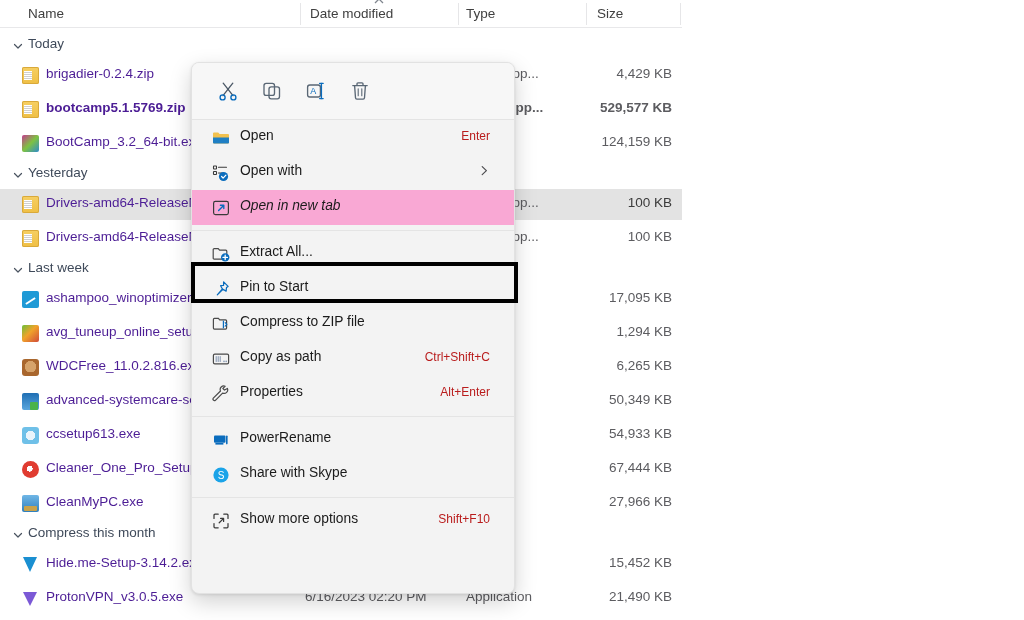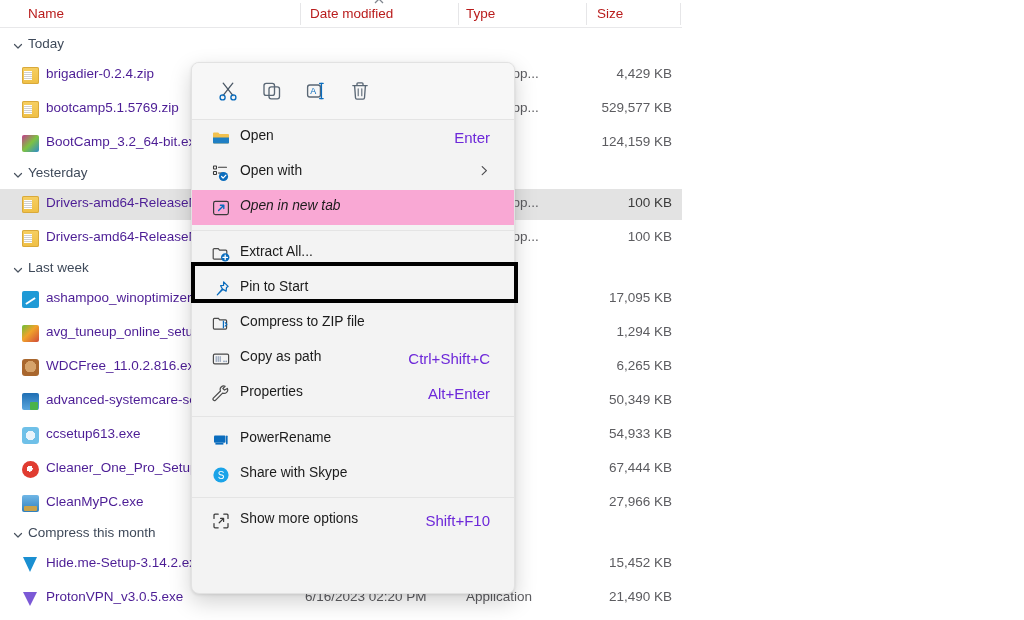--- a/index.html
+++ b/index.html
@@ -11,21 +11,21 @@
   }
   #root { position: relative; width: 1024px; height: 620px; background:#fff; }
 
   
   .col-header {
     position: absolute; top: 0; left: 0; width: 1024px; height: 28px;
     background: #ffffff;
   }
   .col-header .hcell {
     position: absolute; top: 6px;
-    font-size: 13.5px; color: #b91c1c;
+    font-size: 13.5px; color: #404040;
     white-space: nowrap;
   }
   .col-header .hsep {
     position: absolute; top: 3px; width: 1px; height: 22px;
     background: #e6e6e8;
   }
   .sort-chevron {
     position: absolute; left: 372px; top: -4px;
     width: 14px; height: 10px; color: #7f858e;
     font-size: 11px; line-height: 10px; text-align: center;
@@ -139,21 +139,21 @@
   .ctx-item.hover { background: #f9a8d4; font-style: italic; }
   .ctx-ico {
     position: absolute; left: 20px; top: 9px; width: 18px; height: 18px;
   }
   .ctx-label {
     position: absolute; left: 48px; top: 8px;
     font-size: 13.8px; color: #1b1b1b; white-space: nowrap;
   }
   .ctx-accel {
     position: absolute; right: 24px; top: 9px;
-    font-size: 15px; color: #6d28d9; white-space: nowrap;
+    font-size: 12px; color: #b91c1c; white-space: nowrap;
   }
   .ctx-arrow {
     position: absolute; right: 24px; top: 9px;
     font-size: 12px; color: #4b4b4e;
   }
   .ctx-gap { height: 5px; }
 
   
   .annot-box {
     position: absolute; left: 191px; top: 262px;
@@ -196,21 +196,21 @@
           </svg></div>
         <div class="group-label">Today</div>
       </div>
       <div class="file-row" style="top: 32px;">
         <div class="ficon ic-zip"></div>
         <div class="fname">brigadier-0.2.4.zip</div>
         <div class="datecell"></div>
         <div class="typecell">ssed (zipp...</div>
         <div class="sizecell">4,429 KB</div>
       </div>
-      <div class="file-row" style="top: 66px;">
+      <div class="file-row" style="top: 66px; font-weight: bold;">
         <div class="ficon ic-zip"></div>
         <div class="fname">bootcamp5.1.5769.zip</div>
         <div class="datecell"></div>
         <div class="typecell">ssed (zipp...</div>
         <div class="sizecell">529,577 KB</div>
       </div>
       <div class="file-row" style="top: 100px;">
         <div class="ficon ic-bootcamp"></div>
         <div class="fname">BootCamp_3.2_64-bit.exe</div>
         <div class="datecell"></div>

